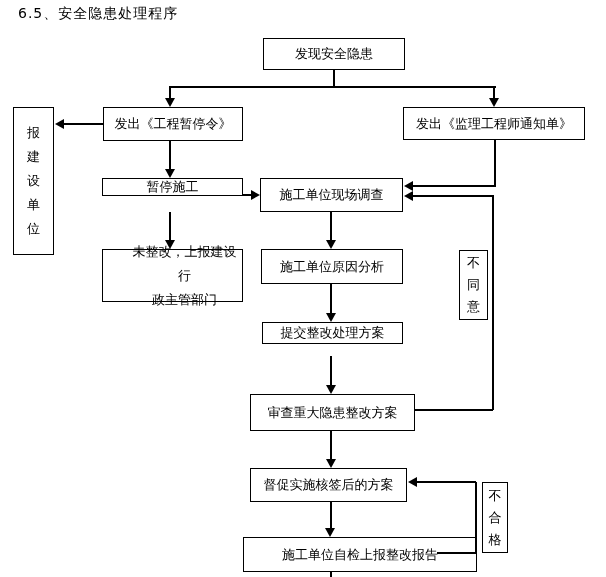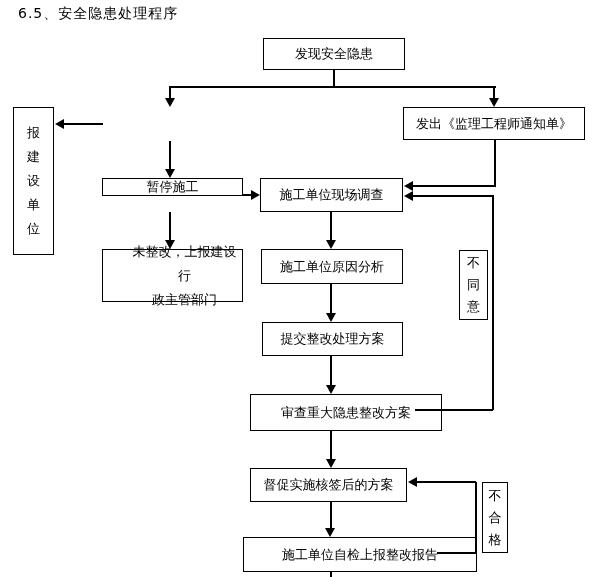--- a/index.html
+++ b/index.html
@@ -27,39 +27,40 @@
 </style>
 </head>
 <body>
 
 <div class="canvas">
 
   <div class="doc-title">6.5、安全隐患处理程序</div>
 
   <div class="node" style="left:263px;top:38px;width:142px;height:32px;">发现安全隐患</div>
 
+  <div class="node" style="left:103px;top:107px;width:140px;height:34px;">发出《工程暂停令》</div>
 
   <div class="node" style="left:403px;top:107px;width:182px;height:33px;">发出《监理工程师通知单》</div>
 
   <div class="node" style="left:13px;top:107px;width:41px;height:148px;">
     <span class="vspan lh24">报建设单位</span>
   </div>
 
   <div class="node" style="left:102px;top:178px;width:141px;height:18px;">暂停施工</div>
 
   <div class="node" style="left:260px;top:178px;width:143px;height:34px;">施工单位现场调查</div>
 
   <div class="node multiline" style="left:102px;top:249px;width:141px;height:53px;padding-left:24px;">未整改，上报建设行
 政主管部门</div>
 
   <div class="node" style="left:261px;top:249px;width:142px;height:35px;">施工单位原因分析</div>
 
-  <div class="node" style="left:262px;top:322px;width:141px;height:34px;">提交整改处理方案</div>
+  <div class="node" style="left:262px;top:322px;width:141px;height:22px;">提交整改处理方案</div>
 
-  <div class="node" style="left:250px;top:394px;width:192px;height:37px;">审查重大隐患整改方案</div>
+  <div class="node" style="left:250px;top:394px;width:165px;height:37px;">审查重大隐患整改方案</div>
 
   <div class="node" style="left:250px;top:468px;width:157px;height:34px;">督促实施核签后的方案</div>
 
   <div class="node" style="left:243px;top:537px;width:234px;height:35px;">施工单位自检上报整改报告</div>
 
   <div class="node" style="left:459px;top:250px;width:29px;height:70px;align-items:center;">
     <span class="vspan lh22">不同意</span>
   </div>
 
   <div class="node" style="left:482px;top:482px;width:26px;height:71px;">

